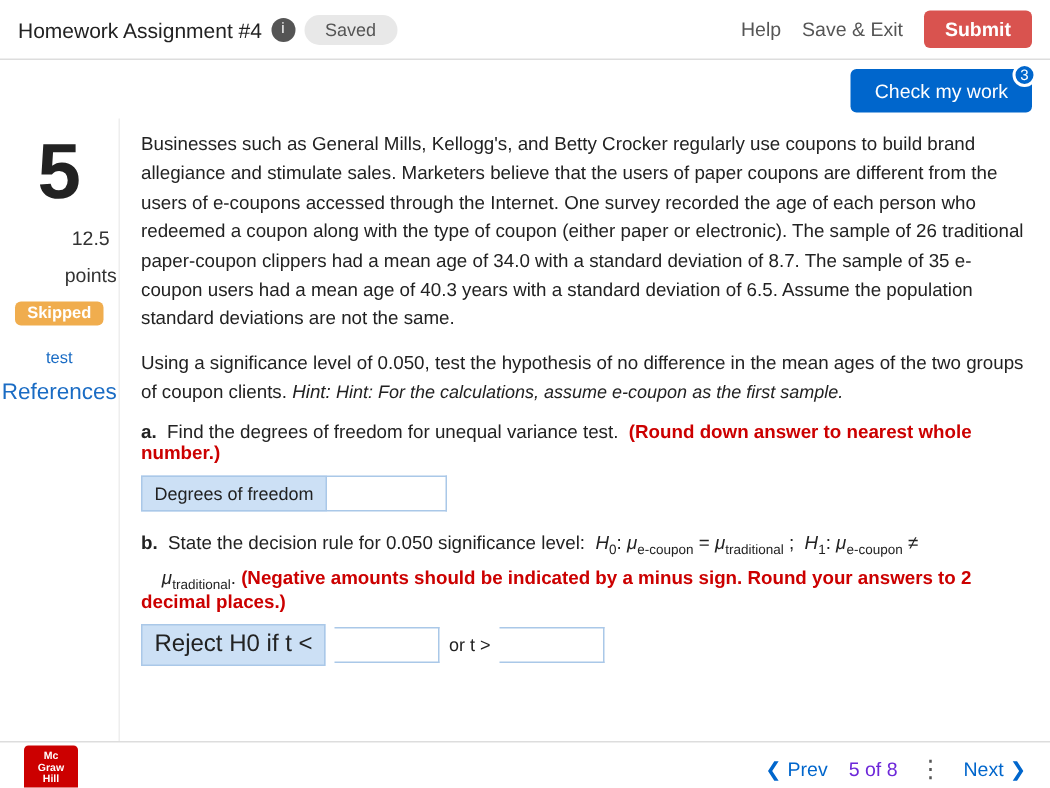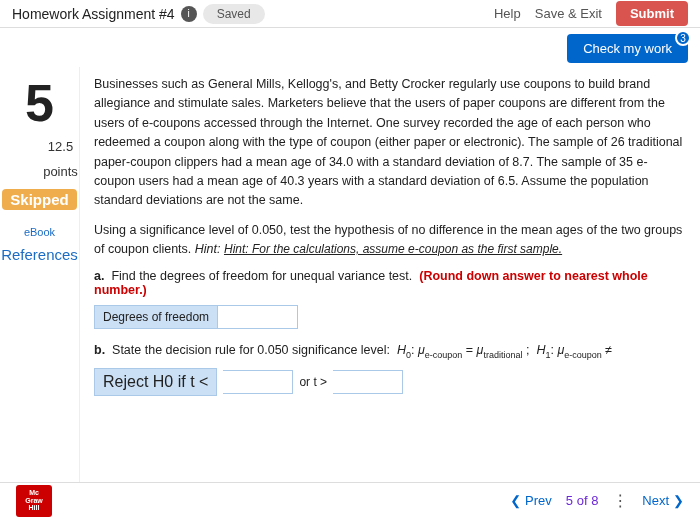--- a/index.html
+++ b/index.html
@@ -1,21 +1,21 @@
 <!DOCTYPE html>
 <html><head>
   <meta charset="utf-8">
   <style>
     * { box-sizing: border-box; margin: 0; padding: 0; }
     body { font-family: Arial, sans-serif; font-size: 13px; color: #222; background: #fff; width: 700px; height: 525px; overflow: hidden; }
 
     
     .header {
       display: flex; align-items: center; justify-content: space-between;
-      padding: 0 12px; height: 28px; border-bottom: 1px solid #ddd;
+      padding: 0 12px; height: 40px; border-bottom: 1px solid #ddd;
       background: #fff;
     }
     .header-left { display: flex; align-items: center; gap: 6px; font-size: 14px; font-weight: 500; }
     .info-icon {
       width: 16px; height: 16px; border-radius: 50%; background: #555; color: #fff;
       font-size: 10px; display: flex; align-items: center; justify-content: center; cursor: pointer;
     }
     .saved-badge {
       background: #e8e8e8; border-radius: 20px; padding: 3px 14px; font-size: 12px; color: #555;
     }
@@ -49,21 +49,21 @@
     
     .sidebar {
       width: 80px; min-width: 80px; border-right: 1px solid #eee;
       display: flex; flex-direction: column; align-items: center; padding: 10px 6px;
       gap: 8px;
     }
     .question-number { font-size: 52px; font-weight: 700; color: #222; line-height: 1; }
     .points-label { font-size: 13px; color: #333; text-align: center; margin-top: 2px; margin-left: 42px; }
     .skipped-badge {
       background: #f0ad4e; color: #fff; border-radius: 4px;
-      padding: 2px 8px; font-size: 15px; font-weight: 600; margin-top: 2px;
+      padding: 2px 8px; font-size: 11px; font-weight: 600; margin-top: 2px;
     }
     .ebook-link { color: #1a6cc4; font-size: 11px; cursor: pointer; margin-top: 8px; }
     .references-link { color: #1a6cc4; font-size: 15px; cursor: pointer; }
 
     
     .content {
       flex: 1; overflow-y: auto; padding: 8px 14px 10px;
     }
     .problem-text { font-size: 12.5px; line-height: 1.55; color: #222; margin-bottom: 10px; }
     .part-question { font-size: 12.5px; margin-bottom: 6px; }
@@ -141,49 +141,53 @@
   <div class="badge-3">3</div>
 </div>
 
 <div class="main">
 
   <div class="sidebar">
     <div class="question-number">5</div>
     <div class="points-label">12.5</div>
     <div class="points-label">points</div>
     <div class="skipped-badge">Skipped</div>
-    <div class="ebook-link">eBook</div>
+    <div class="ebook-link">test</div>
     <div class="references-link">References</div>
   </div>
 
   <div class="content">
     <p class="problem-text">Businesses such as General Mills, Kellogg's, and Betty Crocker regularly use coupons to build brand allegiance and stimulate sales. Marketers believe that the users of paper coupons are different from the users of e-coupons accessed through the Internet. One survey recorded the age of each person who redeemed a coupon along with the type of coupon (either paper or electronic). The sample of 26 traditional paper-coupon clippers had a mean age of 34.0 with a standard deviation of 8.7. The sample of 35 e-coupon users had a mean age of 40.3 years with a standard deviation of 6.5. Assume the population standard deviations are not the same.</p>
     <p class="problem-text">
       <span>Using a significance level of 0.050, test the hypothesis of no difference in the mean ages of the two groups of coupon clients.</span>
-      <em> Hint:</em> <span style="font-style:italic;font-size:12px;text-decoration:underline;">Hint: For the calculations, assume e-coupon as the first sample.</span>
+      <em> Hint:</em> <span style="font-style:italic;font-size:12px;">Hint: For the calculations, assume e-coupon as the first sample.</span>
     </p>
 
     <div style="margin-top:10px;">
       <p class="part-question">
         <strong>a.</strong>
         &nbsp;<span>Find the degrees of freedom for unequal variance test.</span>
         &nbsp;<span class="round-note">(Round down answer to nearest whole number.)</span>
       </p>
       <div class="input-row">
         <span class="input-label">Degrees of freedom</span>
         <input class="answer-input" type="text" style="">
       </div>
     </div>
 
     <div class="part-b">
       <p class="part-question">
         <strong>b.</strong>
         &nbsp;<span>State the decision rule for 0.050 significance level:</span>
         &nbsp;<span><em>H</em><sub>0</sub>: <em>μ</em><sub>e-coupon</sub> = <em>μ</em><sub>traditional</sub></span> ;
         &nbsp;<span><em>H</em><sub>1</sub>: <em>μ</em><sub>e-coupon</sub> ≠</span>
+      </p>
+      <p style="font-size:12.5px; margin-bottom:4px;">
+        &nbsp;&nbsp;&nbsp;&nbsp;<em>μ</em><sub>traditional</sub>.
+        <span class="round-note">(Negative amounts should be indicated by a minus sign. Round your answers to 2 decimal places.)</span>
       </p>
 
       <div class="reject-row">
         <span class="reject-label">Reject H0 if t &lt;</span>
         <input class="reject-input" type="text" style="">
         <span class="or-text">or t &gt;</span>
         <input class="reject-input" type="text" style="">
       </div>
     </div>
 

